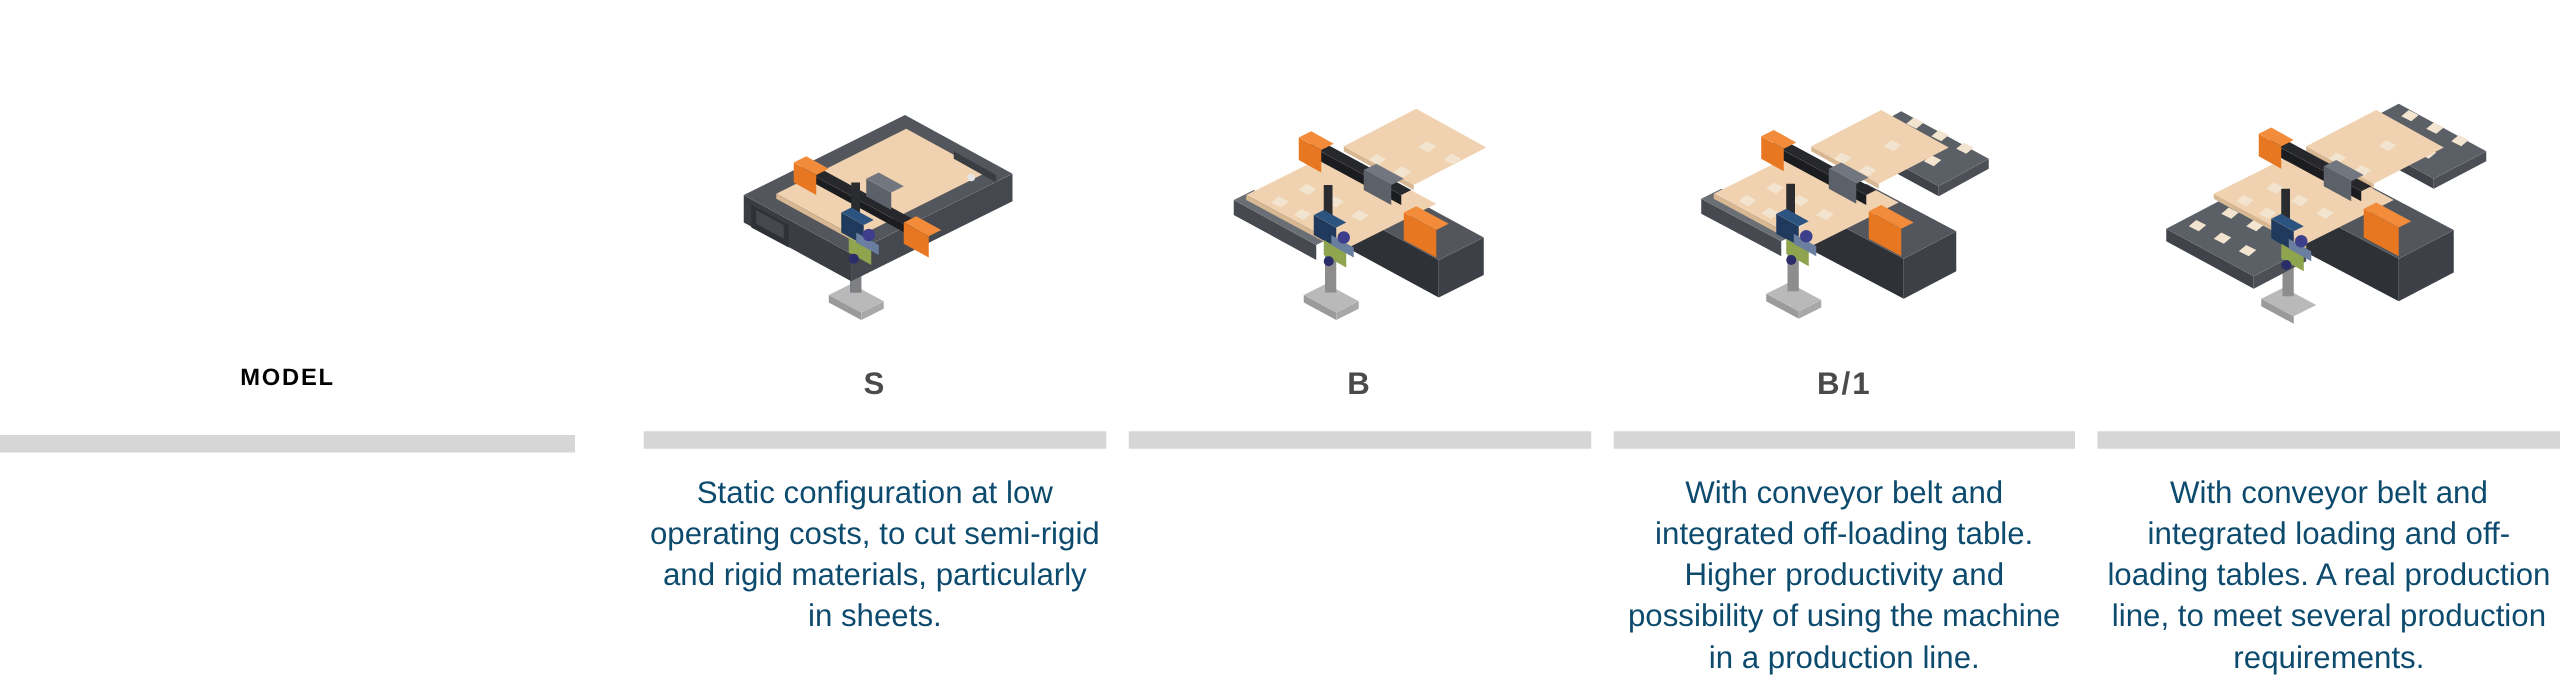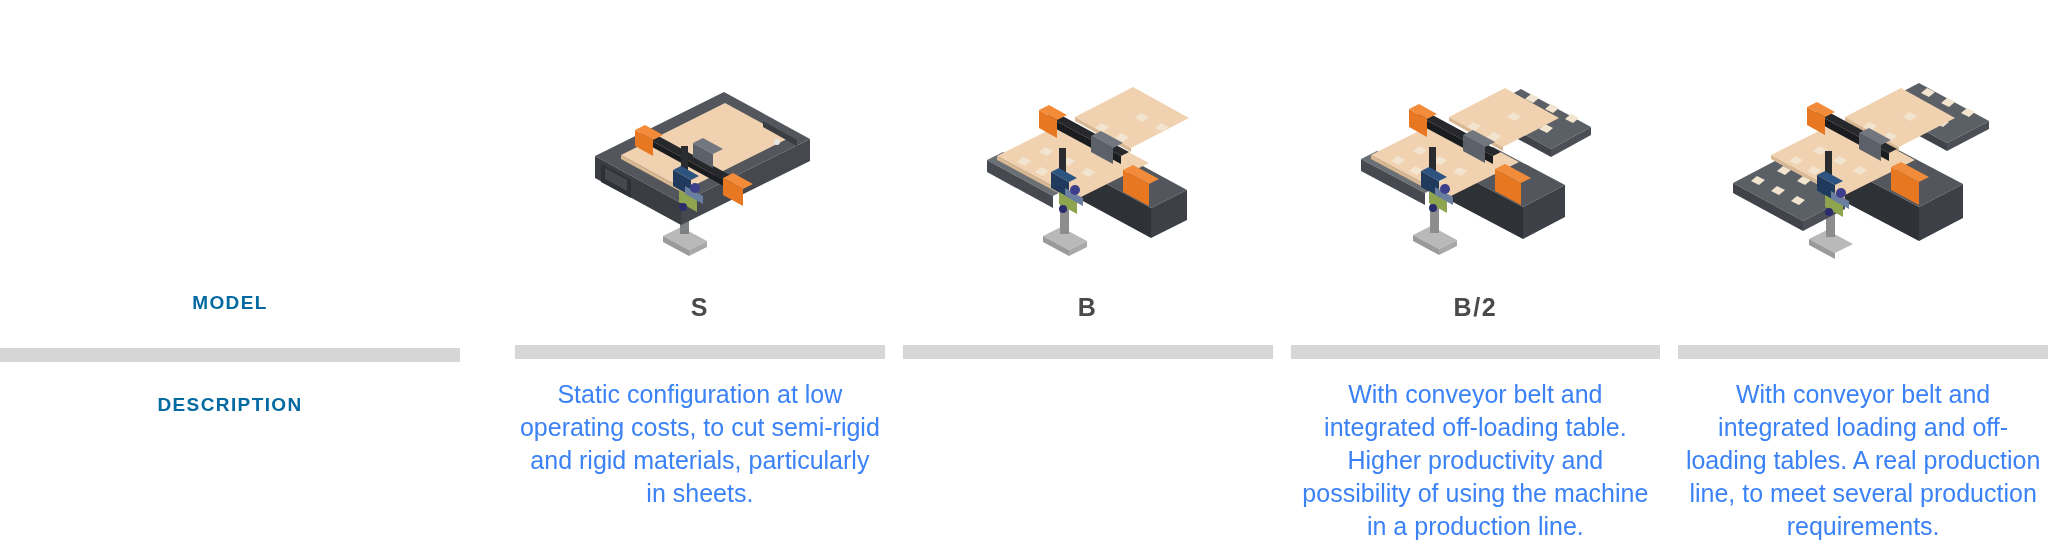--- a/index.html
+++ b/index.html
@@ -25,21 +25,21 @@
     left: 0;
     top: 0;
     width: 460px;
     height: 540px;
   }
 
   .row-label {
     position: absolute;
     width: 460px;
     text-align: center;
-    color: #0369a1;
+    color: #000000;
     font-size: 19px;
     font-weight: bold;
     letter-spacing: 1.4px;
   }
 
   .row-label.model-label { top: 292px; }
   .row-label.description-label { top: 394px; }
 
   .label-divider {
     position: absolute;
@@ -101,37 +101,36 @@
     background: #d6d6d6;
   }
 
   .description-text {
     position: absolute;
     left: 0;
     top: 378px;
     width: 100%;
     padding: 0 4px;
     text-align: center;
-    color: #3b82f6;
+    color: #0c4a6e;
     font-size: 25px;
     line-height: 1.32;
     font-weight: normal;
   }
 </style>
 </head>
 <body>
 
 <div class="comparison-table">
 
   <div class="label-column">
     <div class="row-label model-label">MODEL</div>
 
     <div class="label-divider"></div>
 
-    <div class="row-label description-label">DESCRIPTION</div>
   </div>
 
   <div class="columns">
 
     <div class="product-column">
       <div class="machine-figure">
         <svg width="230" height="215" viewBox="0 0 230 215">
 
           <polygon points="78,176 104,190 122,181 96,167" fill="#b9b9b9"></polygon>
           <polygon points="78,176 78,182 104,196 104,190" fill="#9a9a9a"></polygon>
@@ -302,21 +301,21 @@
           <polygon points="68,124 86,134 86,150 68,140" fill="#1f3a5c"></polygon>
           <polygon points="68,124 76,120 94,130 86,134" fill="#2d5480"></polygon>
 
           <polygon points="76,144 94,154 94,166 76,156" fill="#8fa44e"></polygon>
           <polygon points="82,140 100,150 100,158 82,148" fill="#6a7ea0"></polygon>
           <circle cx="92" cy="142" r="5" fill="#3d3f8c"></circle>
           <circle cx="80" cy="161" r="4" fill="#2b2d6b"></circle>
         </svg>
       </div>
 
-      <div class="model-name">B/2</div>
+      <div class="model-name">B/1</div>
 
       <div class="column-divider"></div>
 
       <div class="description-text">With conveyor belt and integrated off-loading table. Higher productivity and possibility of using the machine in a production line.</div>
     </div>
 
     <div class="product-column">
       <div class="machine-figure">
         <svg width="272" height="232" viewBox="0 0 272 232">
 

